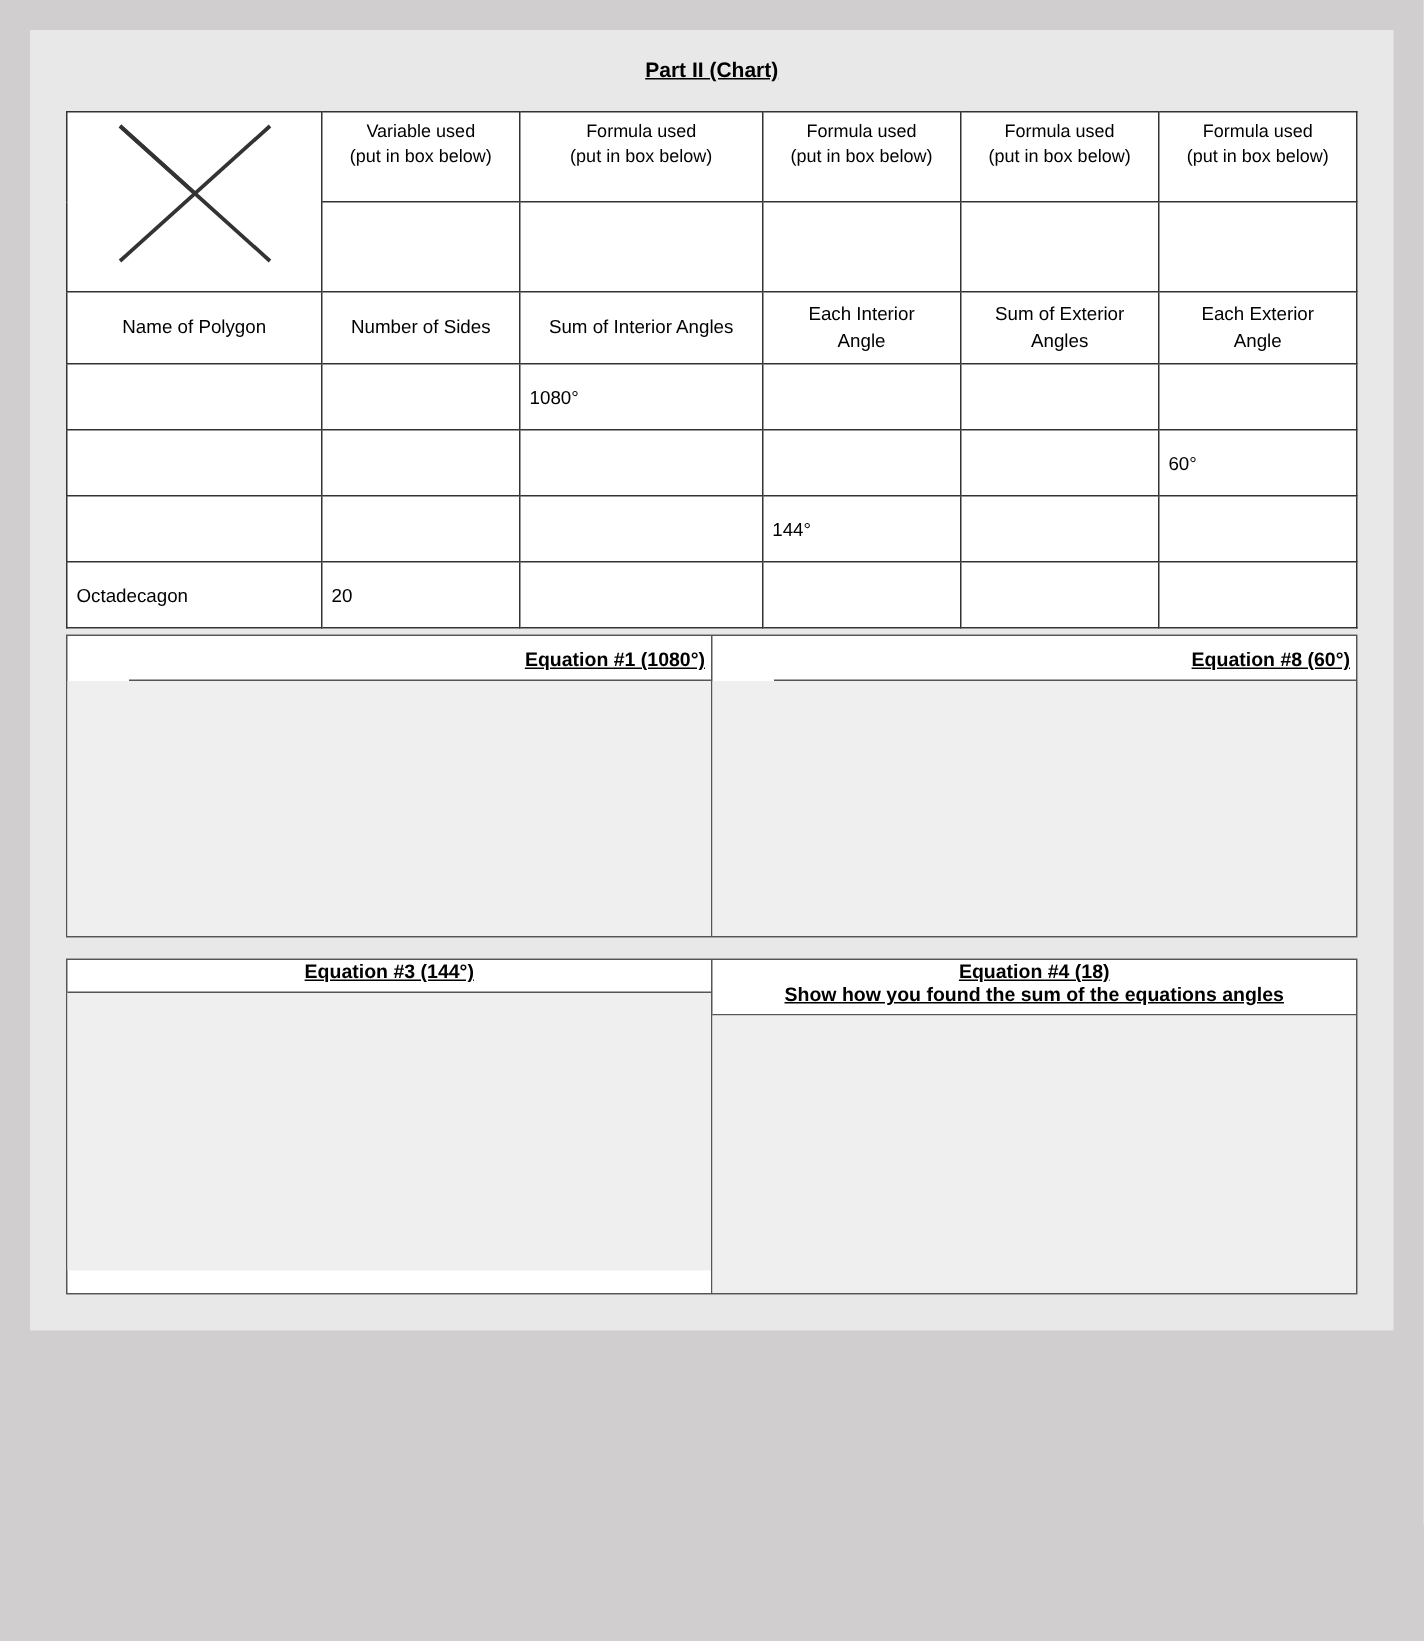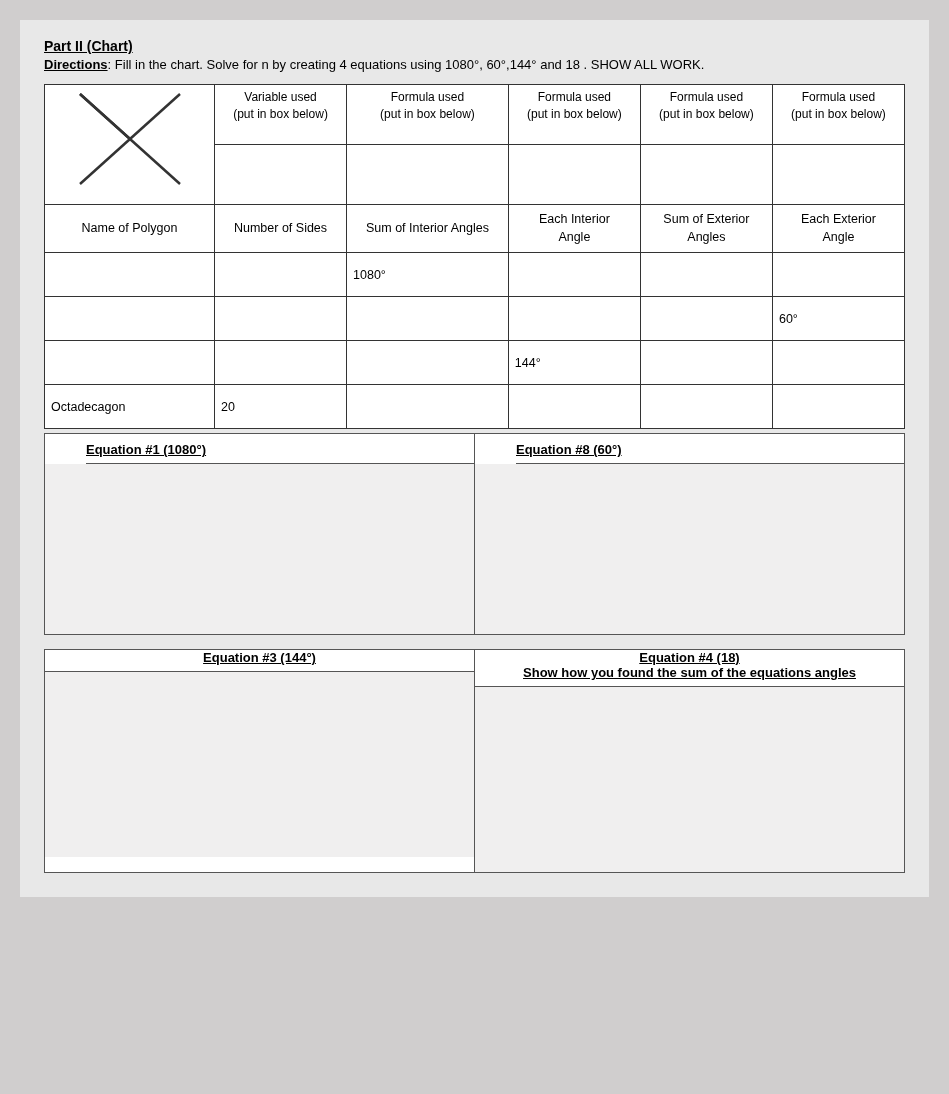--- a/index.html
+++ b/index.html
@@ -8,23 +8,24 @@
       font-family: Arial, sans-serif;
       font-size: 13px;
       padding: 20px;
       width: 949px;
     }
     .page {
       background: #e8e8e8;
       padding: 18px 24px 24px 24px;
     }
     .title {
-      font-weight: bold;
-      text-decoration: underline;
-      margin-bottom: 2px;
+      text-align: center;
+      font-weight: bold;
+      text-decoration: underline;
+      margin-bottom: 20px;
       font-size: 14px;
     }
     .directions {
       font-size: 13px;
       margin-bottom: 10px;
       line-height: 1.4;
     }
     .directions span.underline {
       text-decoration: underline;
       font-weight: bold;
@@ -78,21 +79,21 @@
       background: white;
     }
     .equation-box {
       flex: 1;
       min-height: 200px;
     }
     .equation-box:first-child {
       border-right: 1.5px solid #555;
     }
     .equation-box-header {
-      text-align: left;
+      text-align: right;
       font-weight: bold;
       text-decoration: underline;
       font-size: 13px;
       padding: 8px 4px 6px 0;
       border-bottom: 1.5px solid #555;
       margin-left: 41px;
     }
     .equation-box-body {
       min-height: 170px;
       background: #f0efef;
@@ -123,23 +124,20 @@
       background: #f0efef;
     }
   </style>
 </head>
 <body>
 
 <div class="page">
 
   <div class="title">Part II (Chart)</div>
 
-  <div class="directions">
-    <span class="underline">Directions</span><span>: Fill in the chart. Solve for n by creating 4 equations using 1080°, 60°,144° and 18 . SHOW ALL WORK.</span>
-  </div>
 
   <table class="main-table">
 
     <tbody>
         <tr class="header-row">
       <td class="icon-cell" rowspan="2">
         
         <svg width="120" height="100" viewBox="0 0 120 100">
           <line x1="10" y1="5" x2="110" y2="95" stroke="#333" stroke-width="2.5"></line>
           <line x1="110" y1="5" x2="10" y2="95" stroke="#333" stroke-width="2.5"></line>

